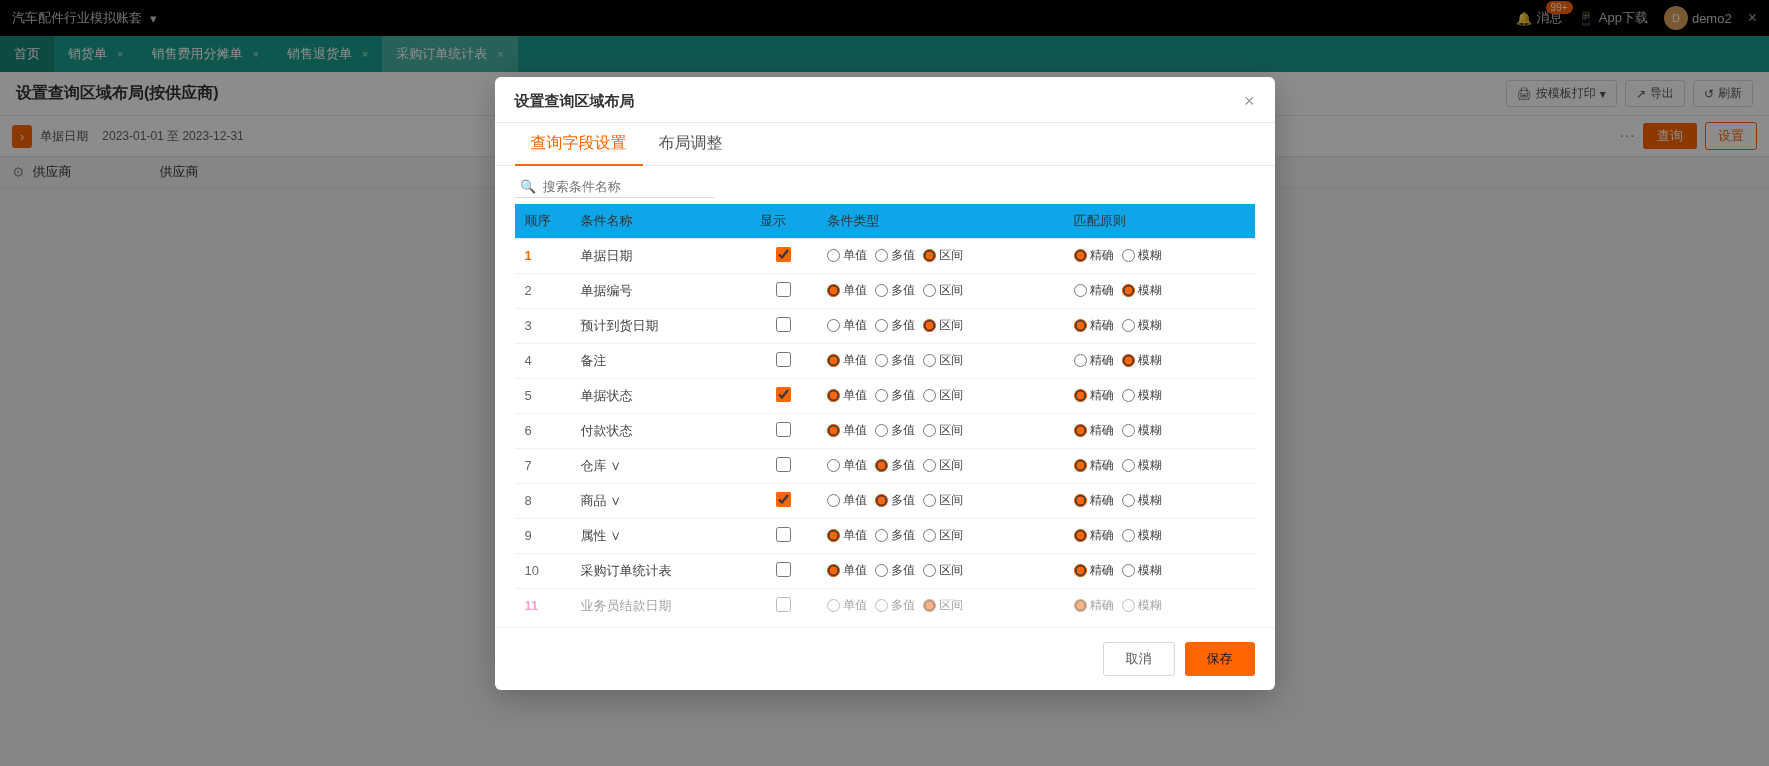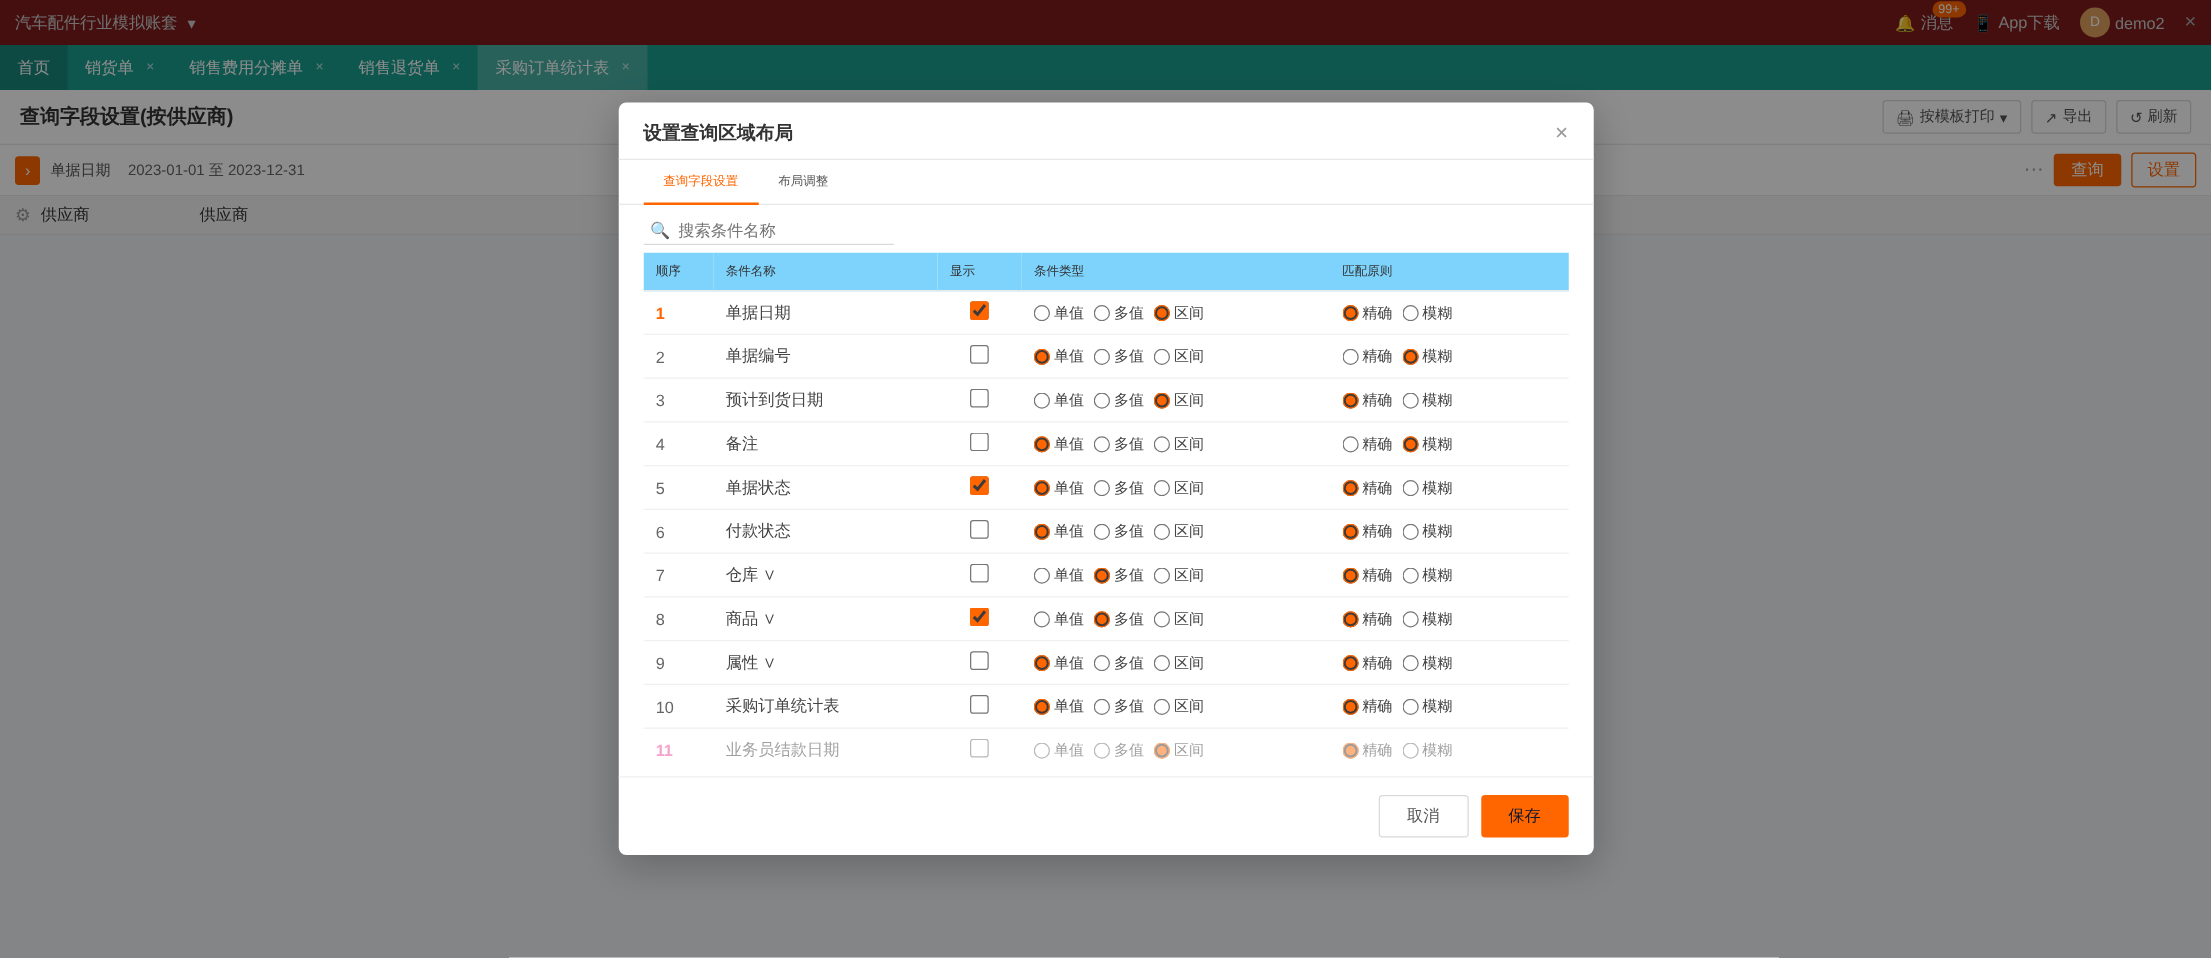--- a/index.html
+++ b/index.html
@@ -1,20 +1,20 @@
 <!DOCTYPE html>
 <html><head>
   <meta charset="utf-8">
   <style>
     * { box-sizing: border-box; margin: 0; padding: 0; }
     body { font-family: 'Microsoft YaHei', Arial, sans-serif; font-size: 13px; background: #f0f2f5; overflow: hidden; }
 
     
     .top-bar {
-      background: #7f1d1d;
+      background: #000000;
       height: 36px;
       display: flex;
       align-items: center;
       justify-content: space-between;
       padding: 0 12px;
       color: #ccc;
     }
     .top-bar-left { display: flex; align-items: center; gap: 8px; font-size: 13px; }
     .top-bar-right { display: flex; align-items: center; gap: 16px; font-size: 13px; }
     .top-bar-right .notification { position: relative; display: flex; align-items: center; gap: 4px; }
@@ -127,21 +127,21 @@
 
     
     .modal-tabs {
       display: flex;
       gap: 0;
       padding: 0 20px;
       border-bottom: 1px solid #e8e8e8;
     }
     .modal-tab {
       padding: 10px 16px;
-      font-size: 10px;
+      font-size: 16px;
       color: #555;
       cursor: pointer;
       border-bottom: 2px solid transparent;
       margin-bottom: -1px;
     }
     .modal-tab.active {
       color: #f60;
       border-bottom: 2px solid #f60;
       font-weight: 500;
     }
@@ -173,23 +173,23 @@
     .modal-table-wrap {
       flex: 1;
       overflow-y: auto;
       padding: 0 20px;
     }
     .modal-table {
       width: 100%;
       border-collapse: collapse;
     }
     .modal-table thead th {
-      background: #7dd3fc;
+      background: #0ea5e9;
       padding: 8px 10px;
-      font-size: 10px;
+      font-size: 13px;
       font-weight: 500;
       color: #333;
       text-align: left;
       border-bottom: 1px solid #e8e8e8;
       white-space: nowrap;
     }
     .modal-table tbody tr {
       border-bottom: 1px solid #f0f0f0;
     }
     .modal-table tbody tr:last-child { border-bottom: none; }
@@ -292,21 +292,21 @@
     <span>销售退货单</span>
     <span class="tab-close">×</span>
   </div>
   <div class="nav-tab active">
     <span>采购订单统计表</span>
     <span class="tab-close">×</span>
   </div>
 </div>
 
 <div class="page-header">
-  <h2 class="page-title">查询字段设置(按供应商)</h2>
+  <h2 class="page-title">设置查询区域布局(按供应商)</h2>
   <div class="header-actions">
     <button class="btn-print">
       <span>🖨</span>
       <span>按模板打印</span>
       <span>▾</span>
     </button>
     <button class="btn-export">
       <span>↗</span>
       <span>导出</span>
     </button>

